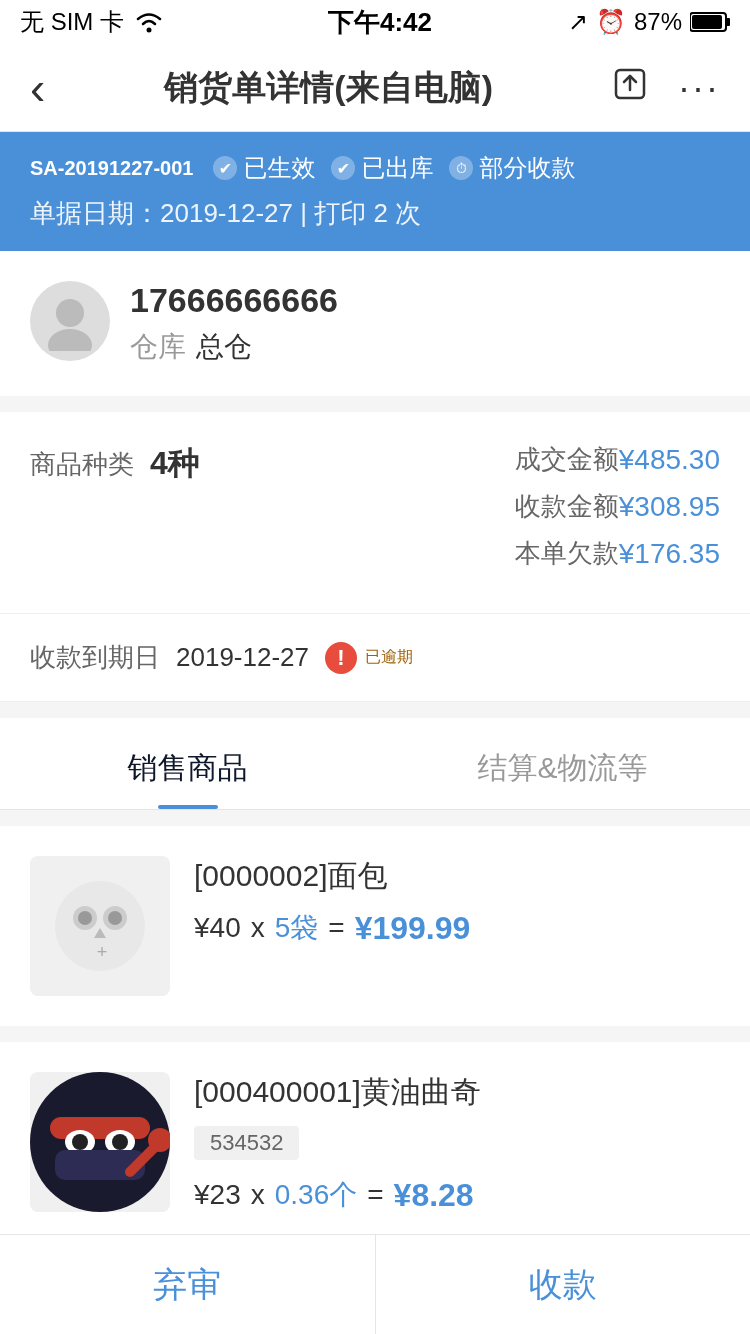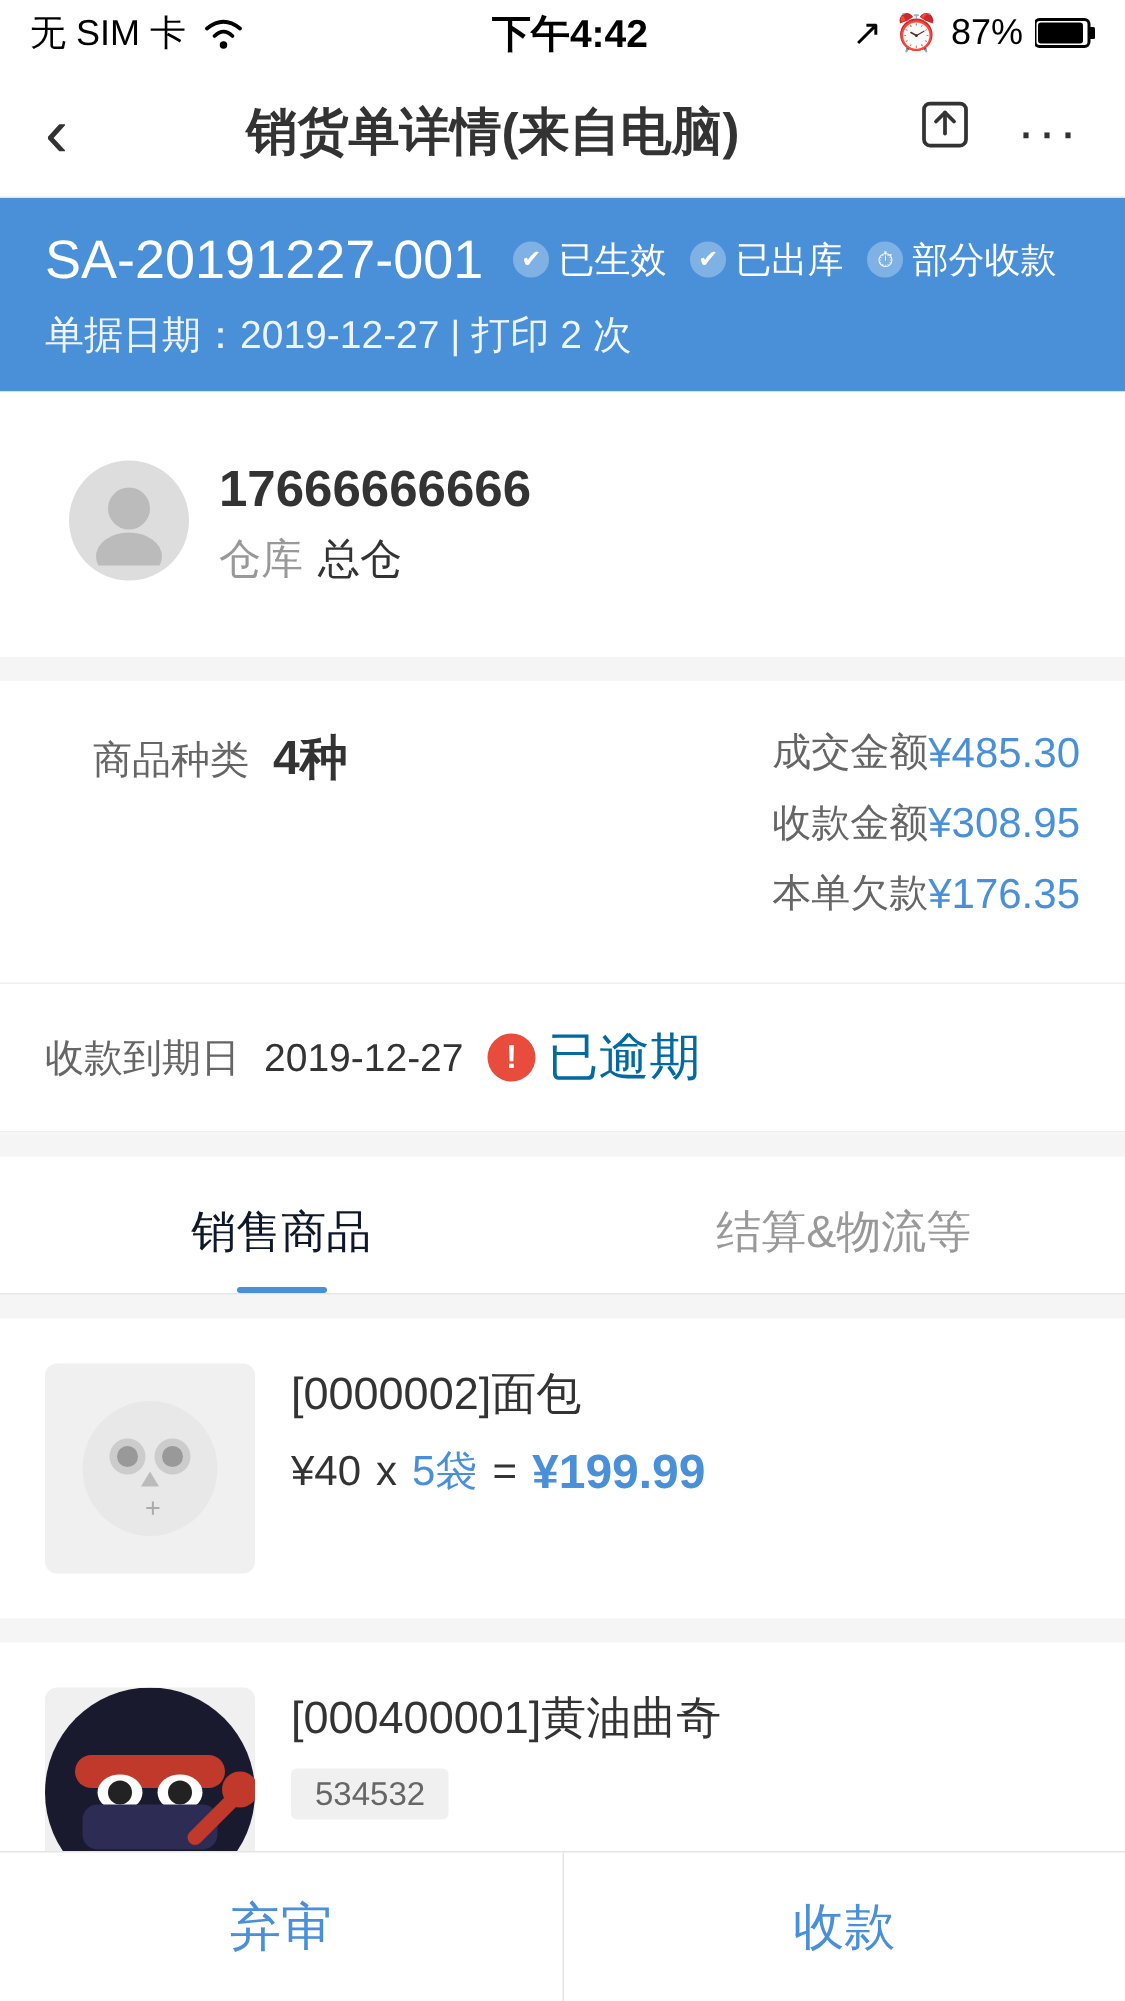--- a/index.html
+++ b/index.html
@@ -53,22 +53,22 @@
       padding: 20px 30px;
       color: #fff;
     }
     .order-header-top {
       display: flex;
       align-items: center;
       gap: 20px;
       margin-bottom: 12px;
     }
     .order-id {
-      font-size: 36px;
-      font-weight: 400;
+      font-size: 20px;
+      font-weight: 700;
       color: #fff;
     }
     .status-tags {
       display: flex;
       align-items: center;
       gap: 16px;
     }
     .status-tag {
       display: flex;
       align-items: center;
@@ -86,21 +86,21 @@
       justify-content: center;
       font-size: 16px;
     }
     .order-date {
       font-size: 26px;
       color: rgba(255,255,255,0.9);
     }
     
     .customer-section {
       background: #fff;
-      padding: 46px;
+      padding: 30px;
       margin-bottom: 16px;
       display: flex;
       align-items: flex-start;
       gap: 20px;
     }
     .customer-avatar {
       width: 80px;
       height: 80px;
       border-radius: 50%;
       background: #ddd;
@@ -177,21 +177,21 @@
       height: 32px;
       background: #e74c3c;
       border-radius: 50%;
       display: flex;
       align-items: center;
       justify-content: center;
       color: #fff;
       font-size: 22px;
       font-weight: 700;
     }
-    .overdue-text { color: #0369a1; font-size: 34px; }
+    .overdue-text { color: #a16207; font-size: 16px; }
     
     .tabs-container {
       background: #fff;
       display: flex;
       border-bottom: 1px solid #e5e5e5;
       margin-bottom: 0;
     }
     .tab-item {
       flex: 1;
       text-align: center;
@@ -360,21 +360,21 @@
       <div class="meta-item">
         <span class="meta-label">仓库</span>
         <span>总仓</span>
       </div>
     </div>
   </div>
 </div>
 
 <div class="amount-section" style="background:#fff;padding:30px;margin-bottom:0;border-bottom:1px solid #f0f0f0;">
   <div>
-    <div style="display:flex;align-items:center;gap:16px;margin-left:32px;">
+    <div style="display:flex;align-items:center;gap:16px;">
       <span class="product-count-label">商品种类</span>
       <span class="product-count" style="font-size:32px;font-weight:600;color:#333;">4种</span>
     </div>
   </div>
   <div>
     <div class="amount-item">
       <span class="amount-label">成交金额</span>
       <span class="amount-value">¥485.30</span>
     </div>
     <div class="amount-item">

